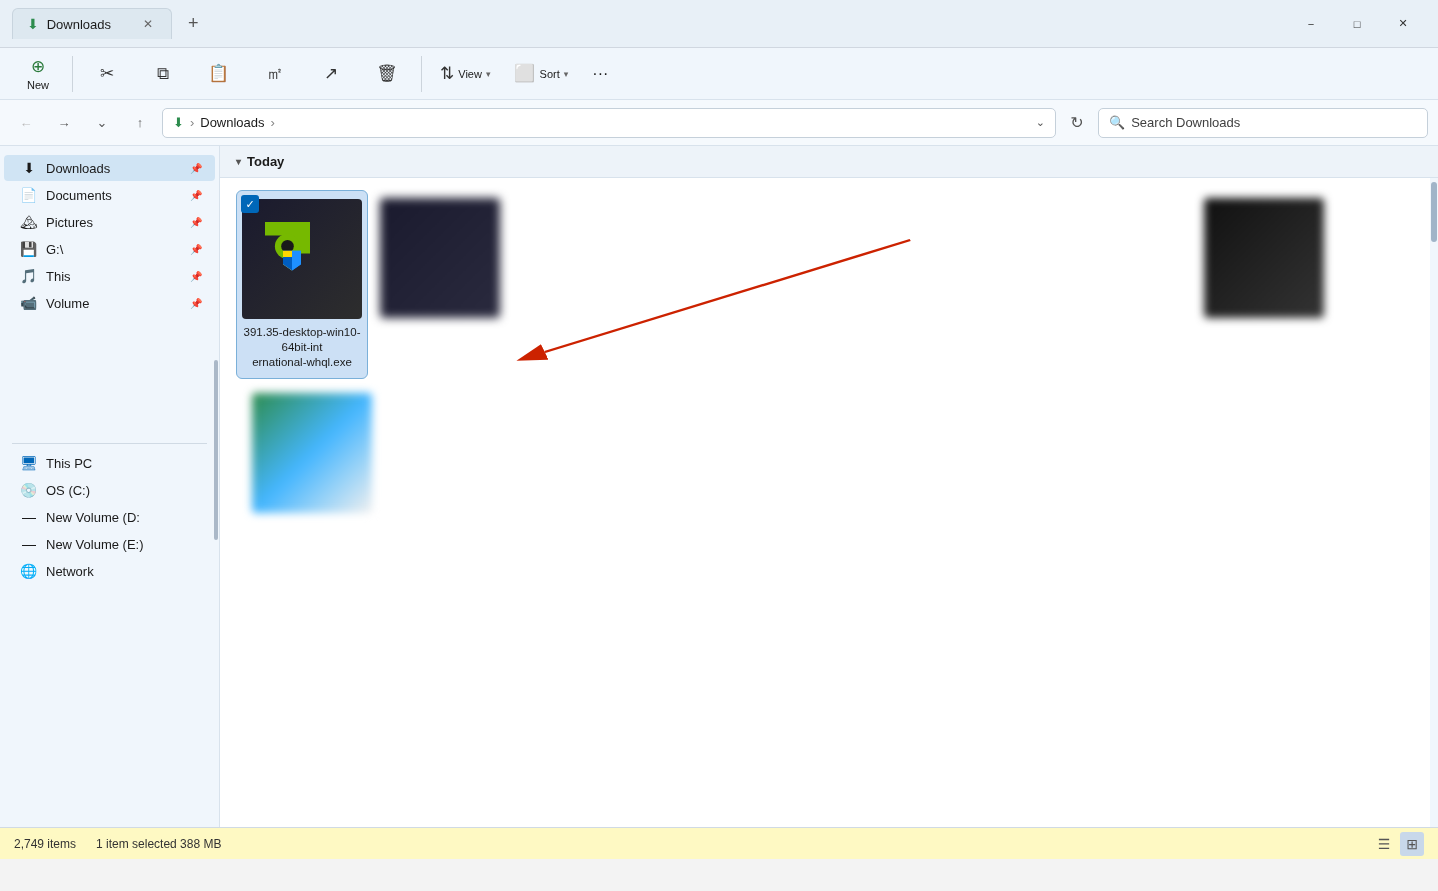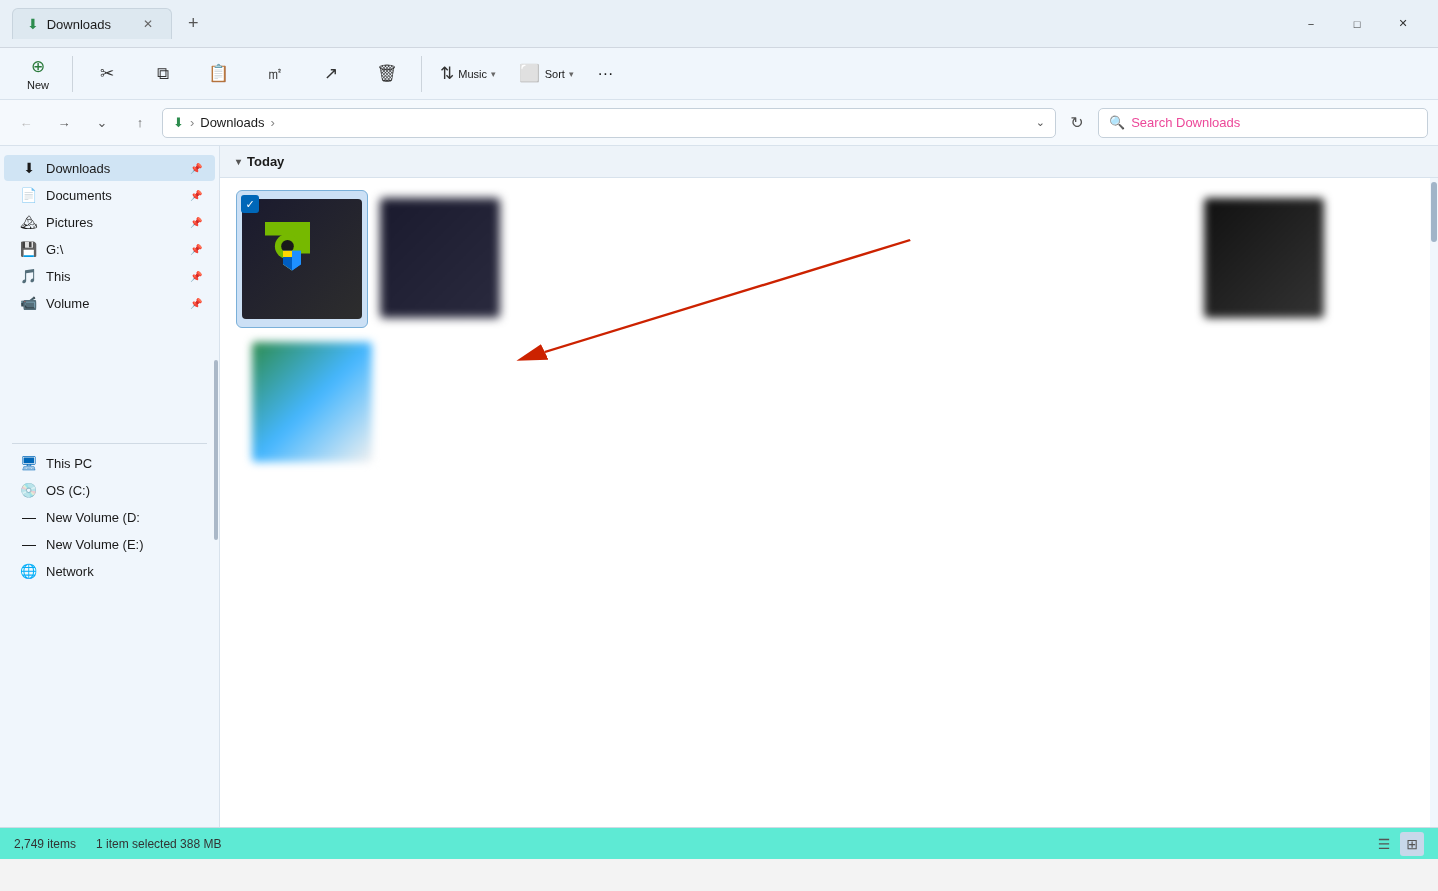--- a/index.html
+++ b/index.html
@@ -338,21 +338,21 @@
       height: 60px;
       background: #a0b4c8;
       border-radius: 4px;
     }
 
     
     .status-bar {
       display: flex;
       align-items: center;
       height: 32px;
-      background: #5eead4;
+      background: #fef9c3;
       border-top: 1px solid #d0daE4;
       padding: 0 14px;
       font-size: 12px;
       color: #333;
       gap: 20px;
       position: absolute;
       bottom: 0;
       left: 0;
       right: 0;
     }
@@ -417,21 +417,21 @@
   </div>
   <div class="tb-btn">
     <span class="tb-icon">↗</span>
   </div>
   <div class="tb-btn">
     <span class="tb-icon">🗑</span>
   </div>
   <div class="tb-separator"></div>
   <div class="tb-btn sort-btn">
     <span class="tb-icon">⇅</span>
-    <span>Music</span>
+    <span>View</span>
     <span style="font-size:9px;color:#666">▾</span>
   </div>
   <div class="tb-btn view-btn">
     <span class="tb-icon">⬜</span>
     <span>Sort</span>
     <span style="font-size:9px;color:#666">▾</span>
   </div>
   <div class="tb-btn more-btn">
     <span>···</span>
   </div>
@@ -445,21 +445,21 @@
   <div class="address-box">
     <span class="addr-icon">⬇</span>
     <span class="addr-sep">›</span>
     <span>Downloads</span>
     <span class="addr-sep">›</span>
     <span class="addr-chevron">⌄</span>
   </div>
   <div class="addr-refresh">↻</div>
   <div class="search-box">
     <span class="search-icon">🔍</span>
-    <span style="color:#ec4899;font-size:13px">Search Downloads</span>
+    <span style="color:#404040;font-size:13px">Search Downloads</span>
   </div>
 </div>
 
 <div style="position: relative; height: calc(891px - 178px);">
   <div class="main-area">
 
     <div class="sidebar" style="position:relative">
 
       <div class="sidebar-item active">
         <span class="s-icon">⬇</span>
@@ -544,20 +544,21 @@
               <ellipse cx="45" cy="47" rx="4" ry="4" fill="#1a1a1a"></ellipse>
 
               <g transform="translate(40, 52)">
                 <path d="M10,0 L20,0 L20,15 L10,22 L0,15 L0,0 Z" fill="#1e90ff"></path>
                 <path d="M0,0 L10,0 L10,22 L0,15 Z" fill="#ffd700"></path>
                 <path d="M10,0 L20,0 L20,15 L10,22 Z" fill="#1e90ff"></path>
                 <path d="M0,7 L10,7 L10,22 L0,15 Z" fill="#005dc0"></path>
               </g>
             </svg>
           </div>
+          <div class="file-name">391.35-desktop-win10-64bit-int<br>ernational-whql.exe</div>
         </div>
 
         <div class="file-item">
           <div class="file-thumb" style="background:linear-gradient(135deg,#1a1a2e,#2a2a3e);filter:blur(5px);"></div>
         </div>
 
         <div style="width:400px"></div>
 
         <div class="file-item" style="margin-left:280px">
           <div class="file-thumb" style="background:linear-gradient(135deg,#111,#333);filter:blur(4px);"></div>

